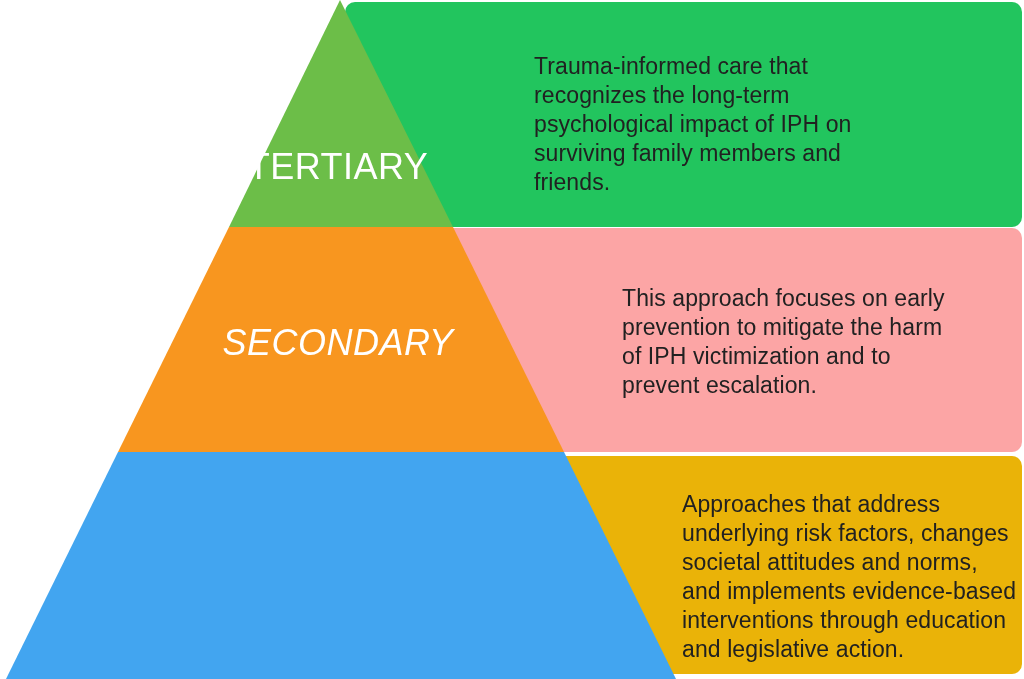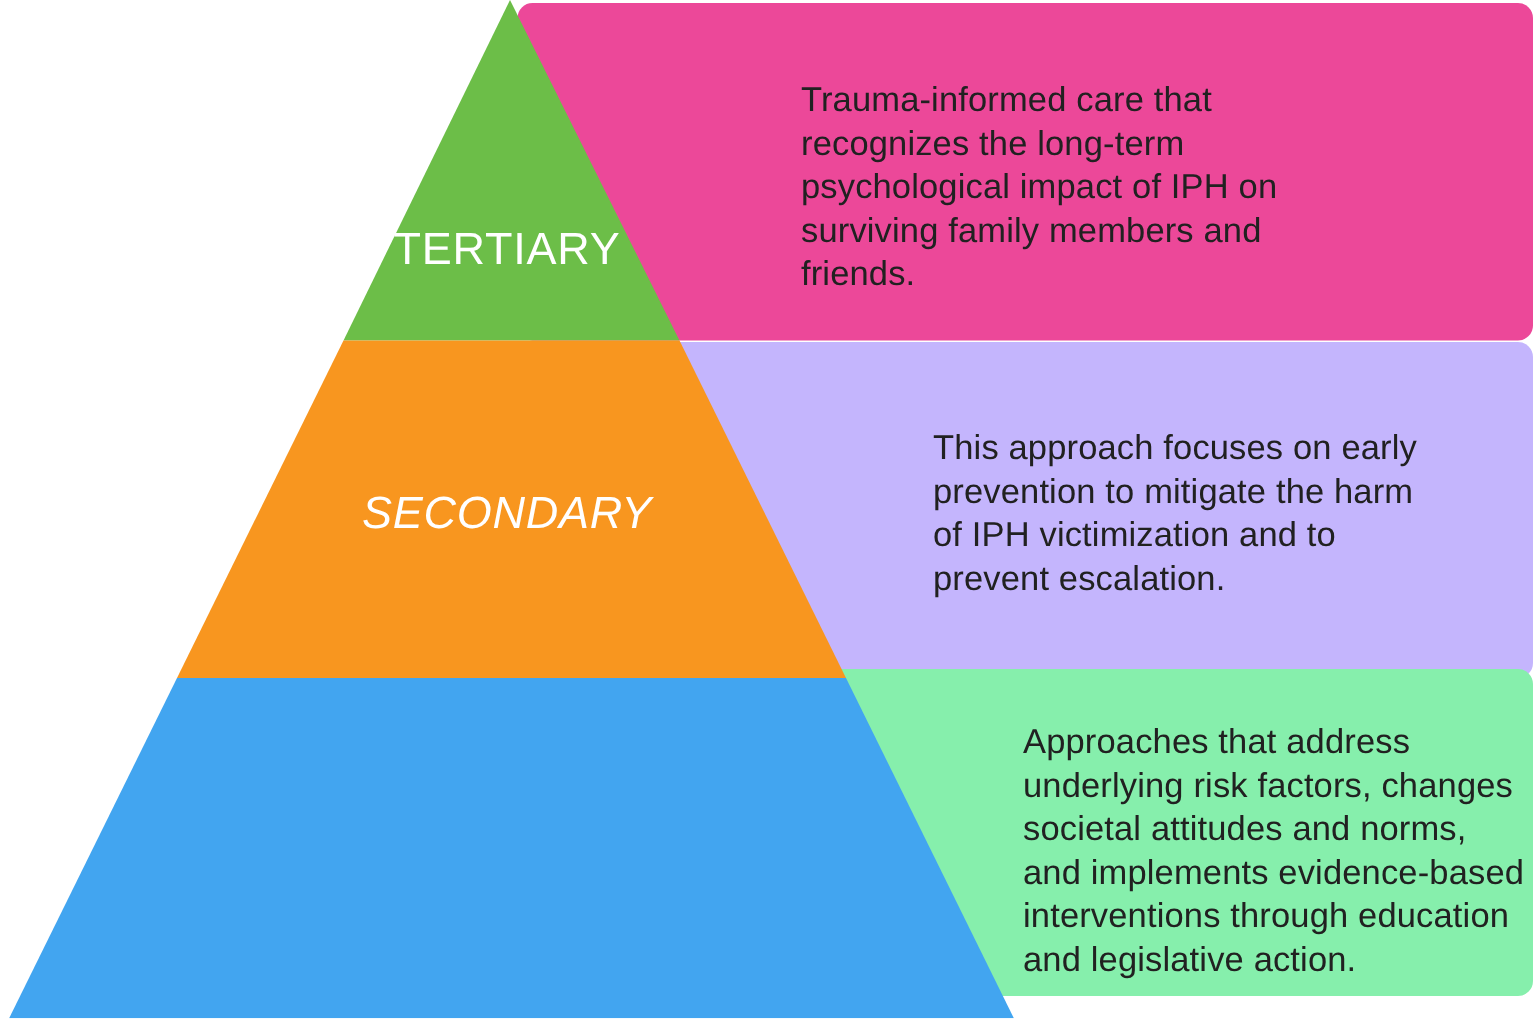--- a/index.html
+++ b/index.html
@@ -16,23 +16,23 @@
     overflow: hidden;
   }
   
   .desc-box {
     position: absolute;
     left: 345px;
     width: 677px;
     border-radius: 10px;
     z-index: 1;
   }
-  .desc-box.tertiary  { top: 2px;   height: 225px; background: #ec4899; }
-  .desc-box.secondary { top: 228px; height: 224px; background: #c4b5fd; }
-  .desc-box.primary   { top: 446px; height: 218px; background: #86efac; }
+  .desc-box.tertiary  { top: 2px;   height: 225px; background: #22c55e; }
+  .desc-box.secondary { top: 228px; height: 224px; background: #fca5a5; }
+  .desc-box.primary   { top: 456px; height: 218px; background: #eab308; }
 
   .desc-text {
     position: absolute;
     margin: 0;
     font-size: 23px;
     line-height: 29px;
     color: #212121;
     white-space: pre-line;
     width: 400px;
     letter-spacing: 0.1px;
@@ -50,21 +50,21 @@
   }
   .band-tertiary  { fill: #6cbe48; }
   .band-secondary { fill: #f8961f; }
   .band-primary   { fill: #42a5f0; }
 
   
   .level-label {
     position: absolute;
     z-index: 3;
     color: #ffffff;
-    font-size: 30px;
+    font-size: 36px;
     line-height: 30px;
     letter-spacing: 0.5px;
     transform: translateX(-50%);
     white-space: nowrap;
   }
   .level-label.tertiary  { left: 338px; top: 152px; }
   .level-label.secondary { left: 338px; top: 328px; font-style: italic; }
   .level-label.primary   { left: 338px; top: 560px; }
 </style>
 </head>

